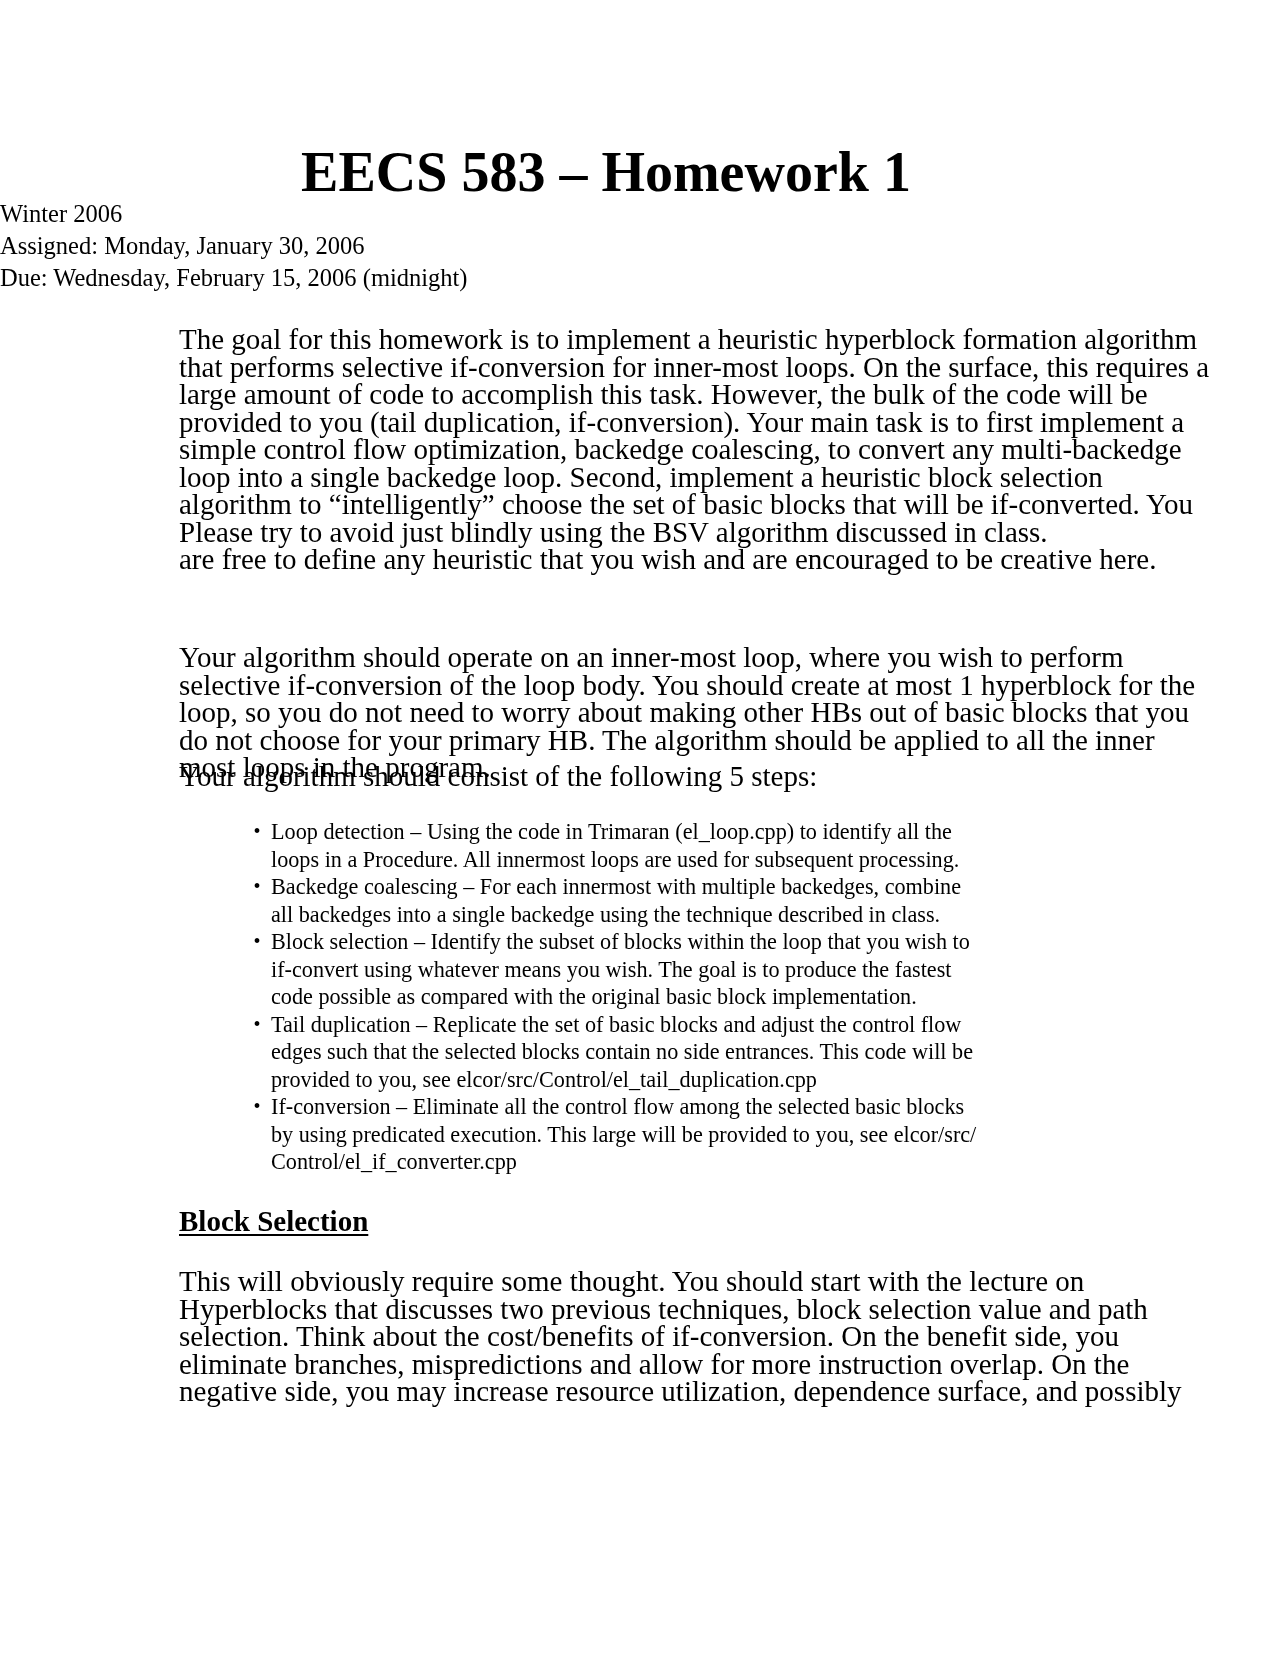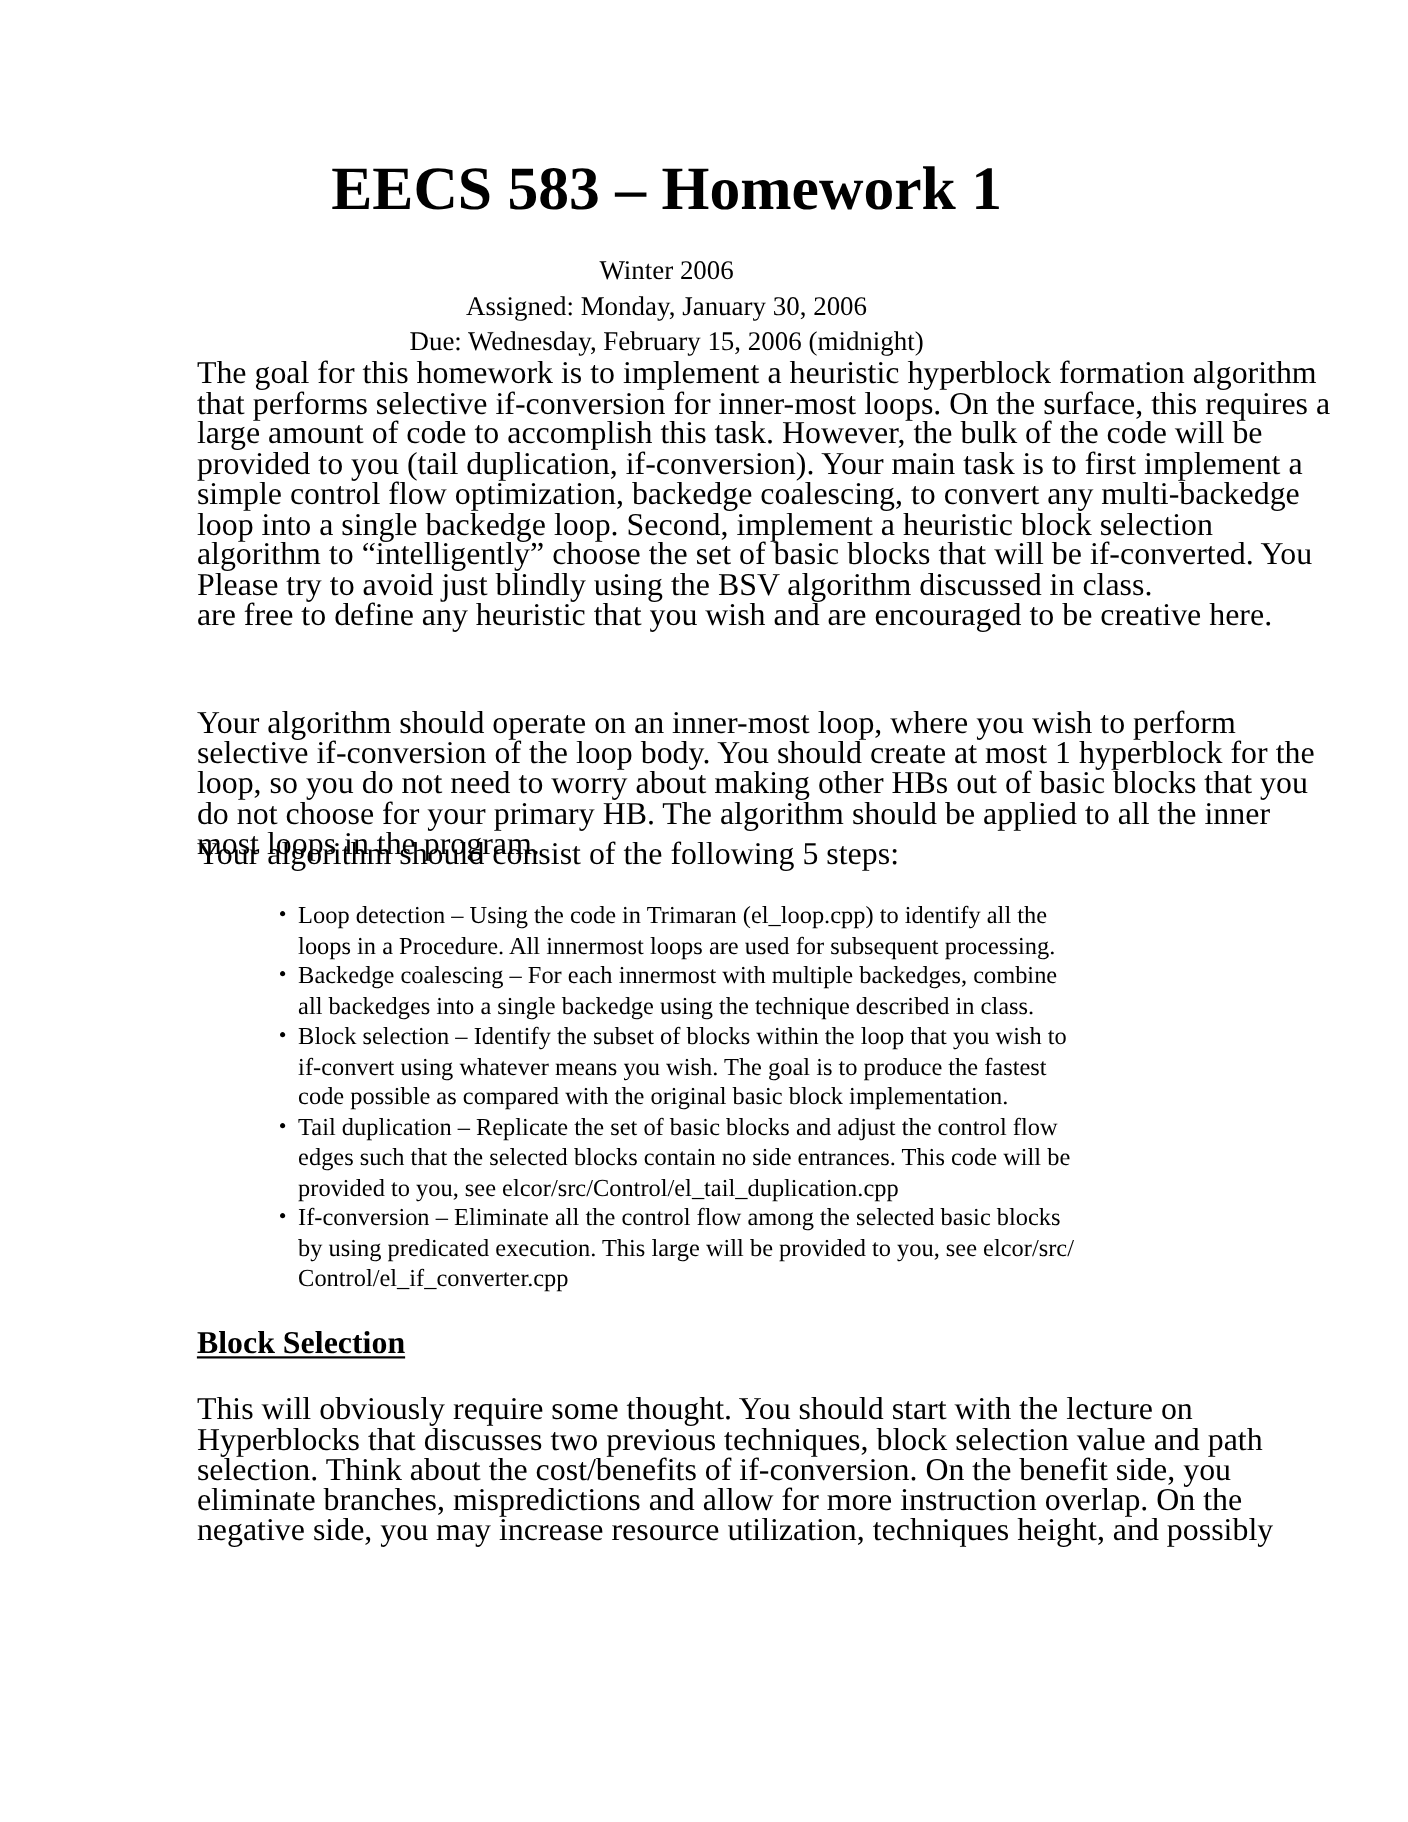--- a/index.html
+++ b/index.html
@@ -30,24 +30,23 @@
       text-align: center;
       font-weight: bold;
       font-size: 56px;
       line-height: 56px;
       margin: 0;
     }
     .subtitle {
       position: absolute;
       left: 0;
       width: 1212px;
-      text-align: center;
+      text-align: left;
       font-size: 24.5px;
       line-height: 32px;
-      margin-top: 33px;
     }
     .sub1 { top: 198px; }
     .sub2 { top: 230px; }
     .sub3 { top: 262px; }
 
     .para {
       position: absolute;
       left: 179px;
       width: 880px;
       font-size: 29px;
@@ -167,16 +166,16 @@
     </li>
   </ul>
 
   <h2 class="heading">Block Selection</h2>
 
   <div class="para p4">
     <span class="line">This will obviously require some thought.  You should start with the lecture on</span>
     <span class="line">Hyperblocks that discusses two previous techniques, block selection value and path</span>
     <span class="line">selection.  Think about the cost/benefits of if-conversion.  On the benefit side, you</span>
     <span class="line">eliminate branches, mispredictions and allow for more instruction overlap.  On the</span>
-    <span class="line">negative side, you may increase resource utilization, techniques height, and possibly</span>
+    <span class="line">negative side, you may increase resource utilization, dependence surface, and possibly</span>
   </div>
 
 </div>
 
 </body></html>

